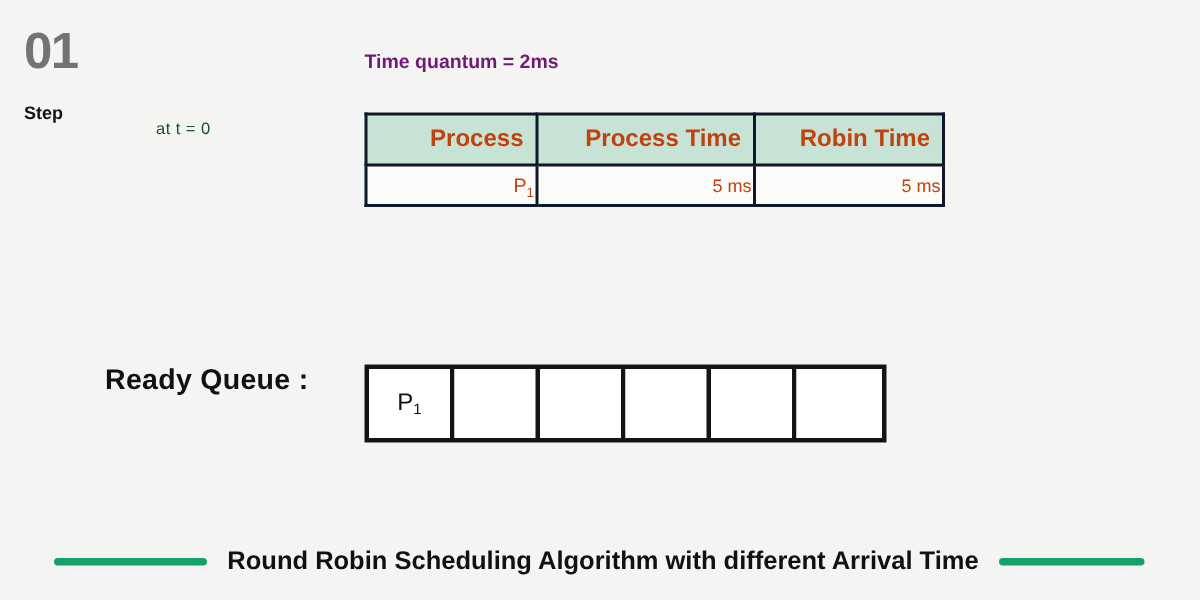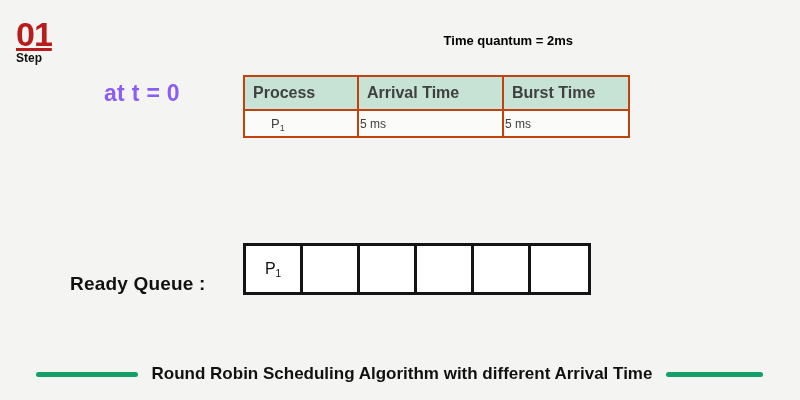--- a/index.html
+++ b/index.html
@@ -22,68 +22,67 @@
     left: 16px;
     top: 18px;
     width: 70px;
     text-align: left;
   }
   #step-number {
     font-size: 34px;
     font-weight: bold;
     line-height: 32px;
     letter-spacing: -1px;
-    color: #b91c1c;
-    text-decoration: underline;
+    color: #737373;
   }
   #step-word {
     font-size: 12px;
     font-weight: bold;
     line-height: 14px;
     color: #111111;
-    margin-top: 1px;
+    margin-top: 18px;
   }
 
   
   #time-label {
     position: absolute;
     left: 104px;
     top: 80px;
-    font-size: 23px;
-    font-weight: bold;
-    color: #8b5cf6;
+    font-size: 11px;
+    font-weight: normal;
+    color: #14532d;
     letter-spacing: 0.3px;
   }
 
   
   #quantum-label {
     position: absolute;
-    left: 230px;
+    left: 243px;
     top: 33px;
     width: 343px;
-    text-align: right;
+    text-align: left;
     font-size: 13px;
     font-weight: bold;
-    color: #000000;
+    color: #701a75;
   }
 
   
   #process-table {
     position: absolute;
     left: 243px;
     top: 75px;
     border-collapse: collapse;
     background: #fbfbfa;
   }
   #process-table th,
   #process-table td {
-    border: 2px solid #c2410c;
-    text-align: left;
+    border: 2px solid #0f172a;
+    text-align: right;
     font-size: 13px;
-    color: #404040;
+    color: #c2410c;
   }
   #process-table th {
     background: #c7e3d6;
     font-size: 16px;
     font-weight: bold;
     height: 32px;
     padding: 0 8px;
   }
   #process-table td {
     height: 23px;
@@ -100,21 +99,21 @@
     position: relative;
     top: 3px;
   }
 
   
   #ready-queue-row {
     position: absolute;
     left: 70px;
     top: 243px;
     display: flex;
-    align-items: flex-end;
+    align-items: flex-start;
   }
   #ready-queue-label {
     font-size: 19px;
     font-weight: bold;
     color: #111111;
     width: 173px;
     letter-spacing: 0.2px;
   }
   #ready-queue-boxes {
     display: flex;
@@ -175,22 +174,22 @@
 </div>
 
 <div id="time-label">at t = 0</div>
 
 <div id="quantum-label">Time quantum = 2ms</div>
 
 <table id="process-table">
   <thead>
     <tr>
       <th class="col-process">Process</th>
-      <th class="col-arrival">Arrival Time</th>
-      <th class="col-burst">Burst Time</th>
+      <th class="col-arrival">Process Time</th>
+      <th class="col-burst">Robin Time</th>
     </tr>
   </thead>
   <tbody>
     <tr>
       <td><span class="pname"><span>P</span><sub>1</sub></span></td>
       <td>5 ms</td>
       <td>5 ms</td>
     </tr>
   </tbody>
 </table>

